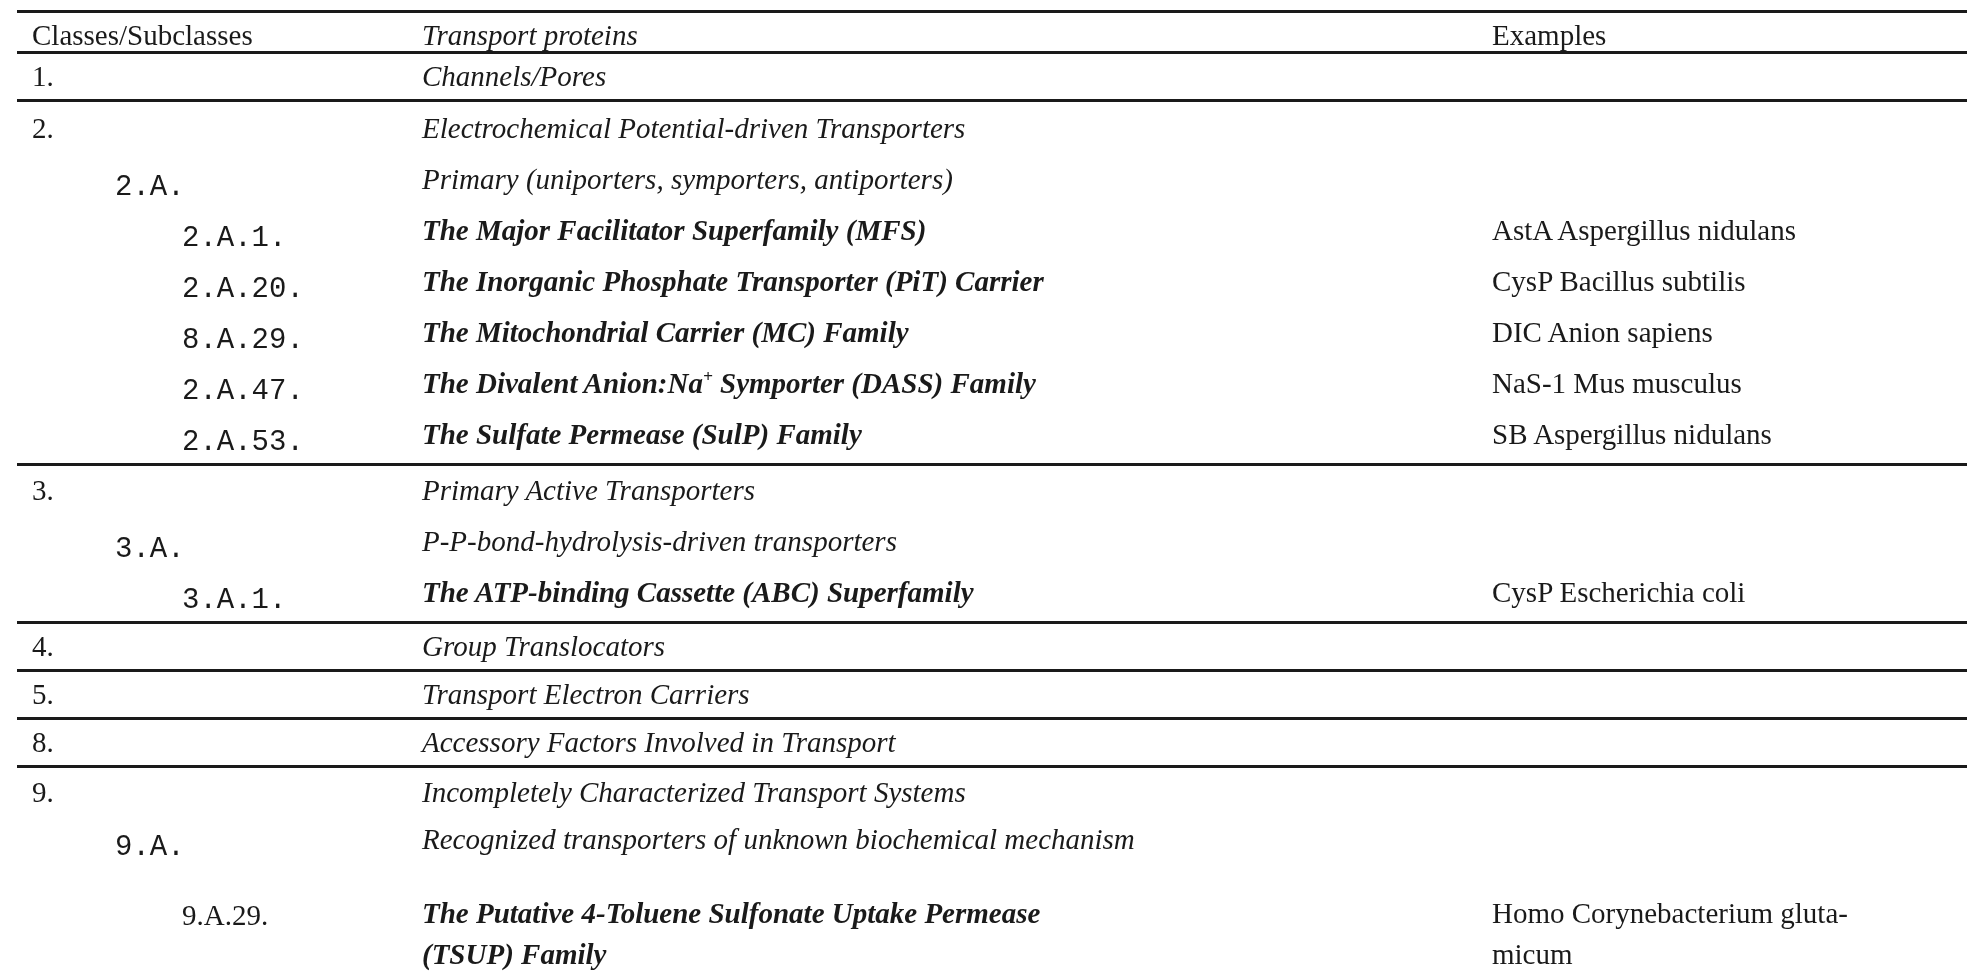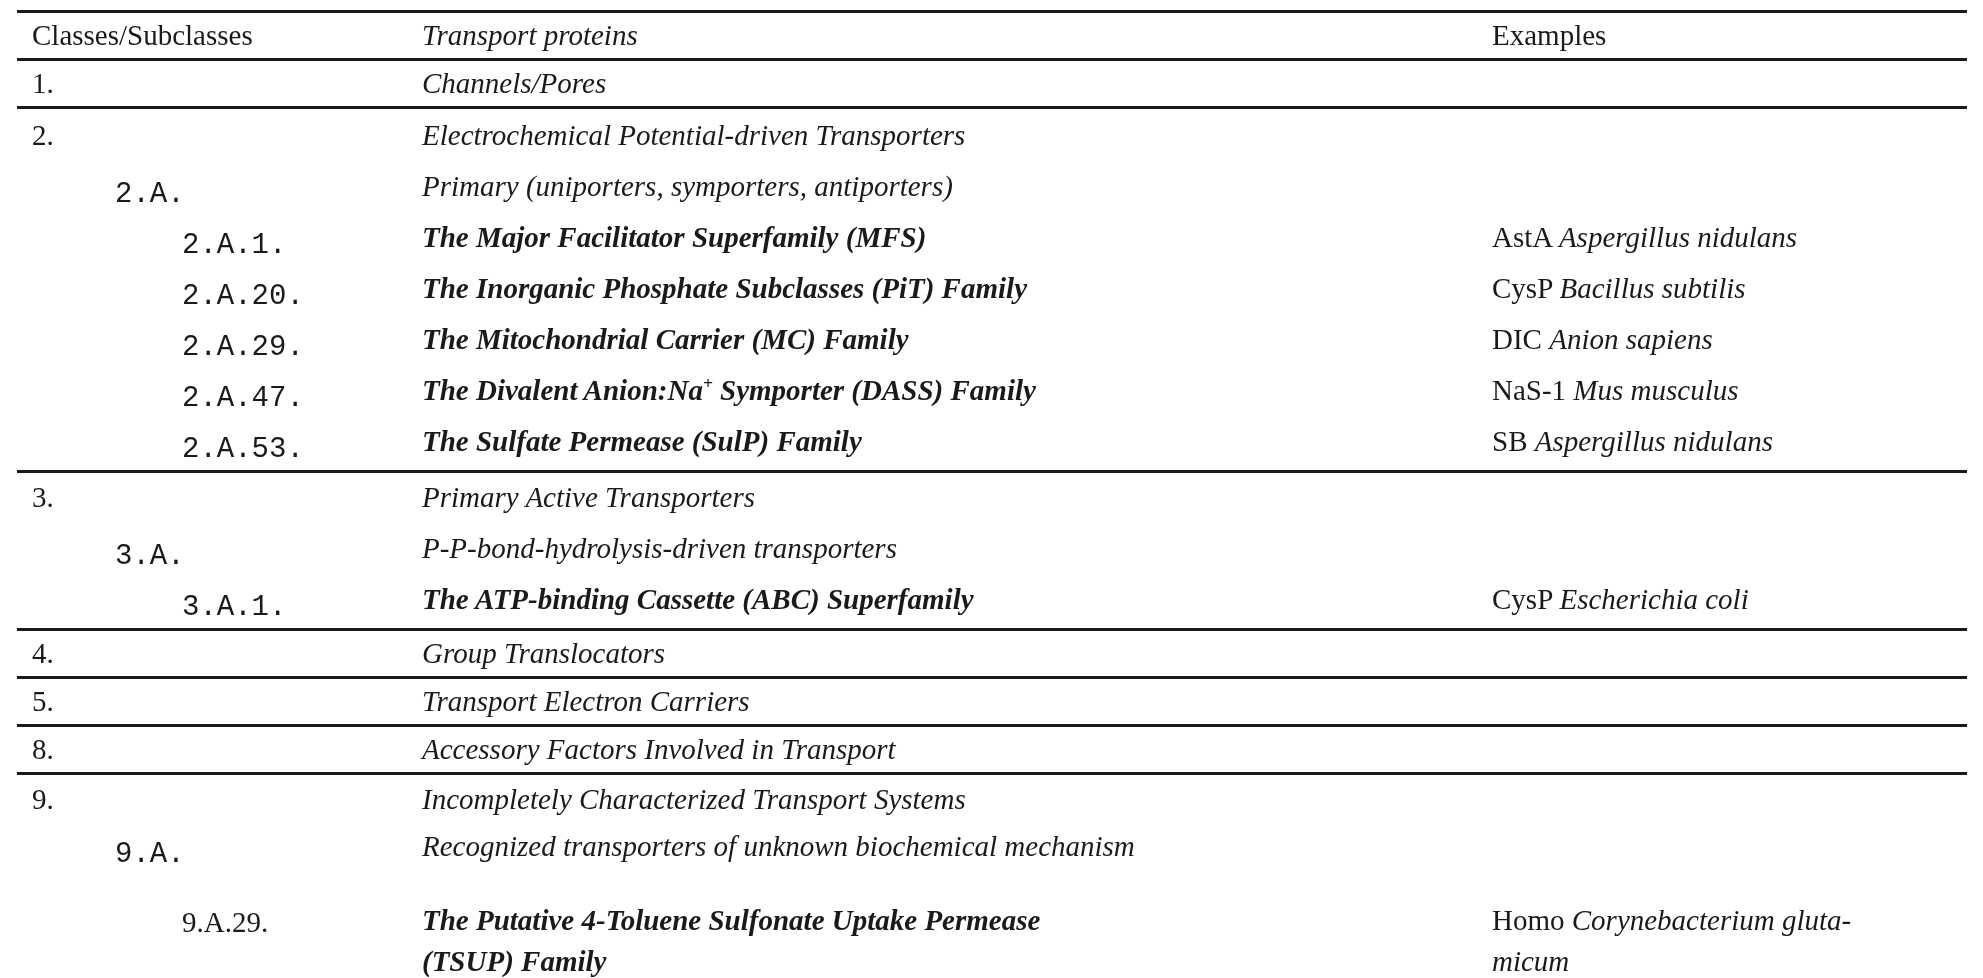--- a/index.html
+++ b/index.html
@@ -52,25 +52,25 @@
       font-style: italic;
     }
     .c3 {
       flex: 1;
       box-sizing: border-box;
     }
     .lvl0 { padding-left: 15px; }
     .lvl1 { padding-left: 98px; }
     .lvl2 { padding-left: 165px; }
     .single { height: 45px; line-height: 45px; }
-    .header-row { height: 45px; line-height: 45px; }
+    .header-row { height: 38px; line-height: 45px; }
     .sub { height: 51px; line-height: 45px; }
     .sub .c1 span.indent { top: 6px; font-family: Liberation Mono, monospace; }
     .bold { font-weight: bold; }
-    .it { font-style: italic; }
+    .it { }
     .sup { font-size: 60%; vertical-align: super; line-height: 0; }
     .two-line .c2, .two-line .c3 {
       line-height: 41px;
       padding-top: 4px;
     }
     .two-line { height: 93px; margin-top: 25px; }
     .two-line .c1 { line-height: 45px; }
     .two-line .c1 span.indent { top: 4px; }
   </style>
 </head>
@@ -104,25 +104,25 @@
       <div class="c2">Primary (uniporters, symporters, antiporters)</div>
       <div class="c3"></div>
     </div>
     <div class="row sub">
       <div class="c1 lvl2"><span class="indent">2.A.1.</span></div>
       <div class="c2 bold">The Major Facilitator Superfamily (MFS)</div>
       <div class="c3"><span>AstA</span> <span class="it">Aspergillus nidulans</span></div>
     </div>
     <div class="row sub">
       <div class="c1 lvl2"><span class="indent">2.A.20.</span></div>
-      <div class="c2 bold">The Inorganic Phosphate Subclasses (PiT) Family</div>
+      <div class="c2 bold">The Inorganic Phosphate Transporter (PiT) Carrier</div>
       <div class="c3"><span>CysP</span> <span class="it">Bacillus subtilis</span></div>
     </div>
     <div class="row sub">
-      <div class="c1 lvl2"><span class="indent">2.A.29.</span></div>
+      <div class="c1 lvl2"><span class="indent">8.A.29.</span></div>
       <div class="c2 bold">The Mitochondrial Carrier (MC) Family</div>
       <div class="c3"><span>DIC</span> <span class="it">Anion sapiens</span></div>
     </div>
     <div class="row sub">
       <div class="c1 lvl2"><span class="indent">2.A.47.</span></div>
       <div class="c2 bold"><span>The Divalent Anion:Na</span><span class="sup">+</span><span> Symporter (DASS) Family</span></div>
       <div class="c3"><span>NaS-1</span> <span class="it">Mus musculus</span></div>
     </div>
     <div class="row sub">
       <div class="c1 lvl2"><span class="indent">2.A.53.</span></div>

